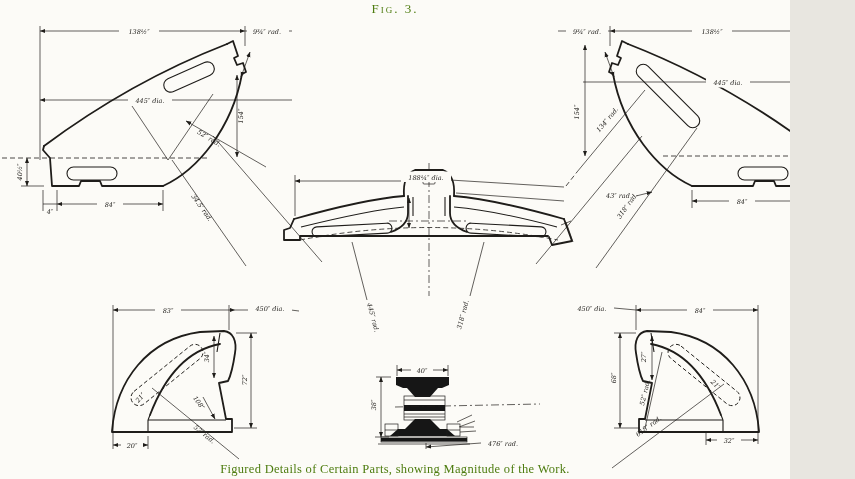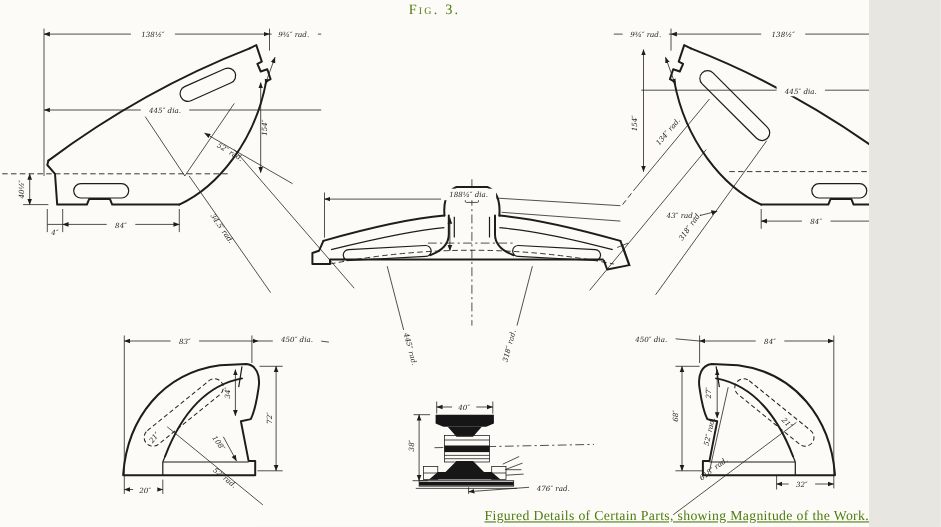--- a/index.html
+++ b/index.html
@@ -1,21 +1,21 @@
 <!DOCTYPE html>
 <html><head>
 <meta charset="utf-8">
 <style>
   html,body{margin:0;padding:0;background:#e8e6e0;}
   #page{position:relative;width:790px;height:479px;background:#fcfbf7;overflow:hidden;
         font-family:"Liberation Serif",serif;color:#4d7c0f;}
   .fig-title{position:absolute;top:1px;left:0;right:0;text-align:center;
              font:13px "Liberation Serif",serif;font-variant:small-caps;letter-spacing:2px;}
-  .fig-caption{position:absolute;bottom:2px;left:0;right:0;text-align:right;
-               font:12.5px "Liberation Serif",serif;letter-spacing:.3px;text-decoration:underline;}
+  .fig-caption{position:absolute;bottom:2px;left:0;right:0;text-align:center;
+               font:12.5px "Liberation Serif",serif;letter-spacing:.3px;}
   svg{position:absolute;left:0;top:0;}
   .o{fill:none;stroke:#1f1d1a;stroke-width:1.8;stroke-linecap:round;stroke-linejoin:round;}
   .m{fill:none;stroke:#1f1d1a;stroke-width:1.1;stroke-linejoin:round;}
   .d{fill:none;stroke:#1f1d1a;stroke-width:.7;}
   .da{fill:none;stroke:#1f1d1a;stroke-width:.8;stroke-dasharray:5,3;}
   .dd{fill:none;stroke:#1f1d1a;stroke-width:.7;stroke-dasharray:8,3,2,3;}
   .sd{fill:none;stroke:#1f1d1a;stroke-width:.9;stroke-dasharray:4,2.5;}
   .f{fill:#161616;stroke:none;}
   text.lb{font:italic 6.5px "DejaVu Serif",serif;fill:#1f1d1a;text-anchor:middle;}
   rect.bg{fill:#fcfbf7;stroke:none;}

